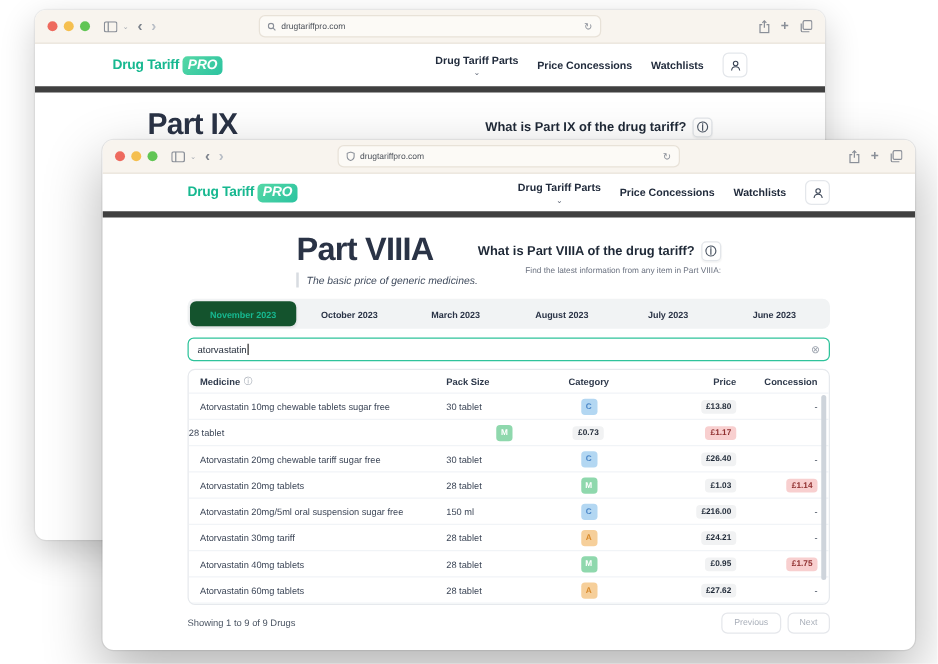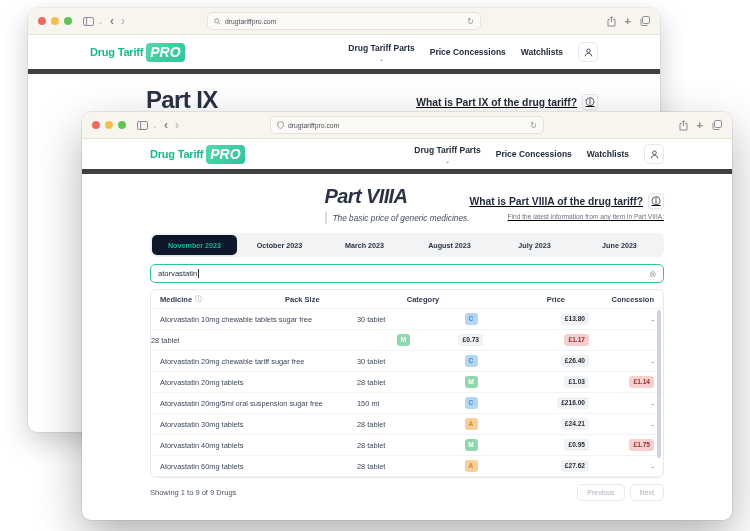--- a/index.html
+++ b/index.html
@@ -32,63 +32,63 @@
   .chrome-right{margin-left:auto;display:flex;align-items:center;gap:9px;}
   .plus{font-size:11px;color:#8a8f98;font-weight:bold;}
 
   
   .navbar{background:#fff;border-bottom:5px solid #404040;display:flex;align-items:center;}
   .win-back .navbar{height:34px;padding:0 62px;}
   .win-front .navbar{height:30px;padding:0 68px;}
   .brand{display:flex;align-items:center;gap:3px;cursor:default;}
   .brand-name{color:var(--accent-green,#17b890);font-weight:bold;font-size:11px;letter-spacing:-.2px;}
   .brand-badge{background:linear-gradient(135deg,#55d8a6,#2cc3a0);color:#fff;font-weight:bold;
-    font-style:italic;font-size:14px;padding:1px 4px 2px;border-radius:4px;text-align:right;}
+    font-style:italic;font-size:11px;padding:1px 4px 2px;border-radius:4px;text-align:right;}
   .nav-links{margin-left:auto;display:flex;align-items:center;gap:15px;
     font-size:8.5px;font-weight:bold;color:#222c3d;}
   .nav-link{display:flex;align-items:center;gap:2px;flex-direction:column;}
   .nav-chev{font-size:6px;color:#6b7280;}
   .nav-user{width:18px;height:18px;border:1px solid #e4e7eb;border-radius:5px;
     display:flex;align-items:center;justify-content:center;background:#fff;}
 
   
   .content{position:relative;}
   .win-back .content{padding:13px 62px 0;}
   .win-front .content{padding:12px 68px 0;}
-  .head-row{display:flex;justify-content:flex-end;align-items:flex-start;}
+  .head-row{display:flex;justify-content:center;align-items:flex-start;}
   .heading{font-weight:bold;color:#2a3346;letter-spacing:-.6px;line-height:1.05;}
   .win-back .heading{font-size:24px;}
-  .win-front .heading{font-size:20px;font-style:italic;}
+  .win-front .heading{font-size:26px;}
   .subtitle{border-left:2px solid #d8dce1;padding:1px 0 1px 6px;font-style:italic;
     font-size:8.3px;color:#414c5e;margin-top:5px;}
-  .info-block{text-align:right;margin-top:7px;text-decoration:underline;}
+  .info-block{text-align:right;margin-top:7px;}
   .info-title-row{display:flex;align-items:center;justify-content:flex-end;gap:5px;
     font-size:10.3px;font-weight:bold;color:#1f2937;}
   .info-btn{width:14px;height:14px;border:1px solid #e3e6ea;border-radius:4px;background:#fff;
     display:flex;align-items:center;justify-content:center;font-size:9px;color:#4b5563;
     box-shadow:0 1px 1px rgba(0,0,0,.04);}
   .info-sub{font-size:6.6px;color:#6b7280;margin-top:4px;}
 
   
   .tabbar{margin-top:9px;background:#f1f3f4;border-radius:6px;height:20px;display:flex;padding:2px;}
   .tab{flex:1;display:flex;align-items:center;justify-content:center;font-size:7.2px;
     font-weight:bold;color:#2a3346;border-radius:5px;cursor:default;}
-  .tab.active{background:#0f172a;color:var(--accent-green,#17b890);box-shadow:0 1px 2px rgba(0,0,0,.08);}
+  .tab.active{background:#14532d;color:var(--accent-green,#17b890);box-shadow:0 1px 2px rgba(0,0,0,.08);}
 
   
   .search{margin-top:7px;height:17px;border:1px solid #2fc39b;border-radius:5px;background:#fff;
     display:flex;align-items:center;padding:0 7px;font-size:7.6px;color:#1f2937;}
   .caret{display:inline-block;width:1px;height:9px;background:#333;margin-left:1px;}
   .clear-ic{margin-left:auto;color:#9aa1ac;font-size:8.5px;}
 
   
   .table{margin-top:6px;border:1px solid #e6e9ed;border-radius:6px;height:187px;
     overflow:hidden;position:relative;background:#fff;}
   .thead,.trow{display:grid;grid-template-columns:1fr 93px 42px 106px 65px;align-items:center;}
-  .thead{height:18px;font-size:7.5px;font-weight:bold;color:#2f3a4c;gap:24px;}
+  .thead{height:18px;font-size:7.5px;font-weight:bold;color:#2f3a4c;}
   .th-med{padding-left:9px;display:flex;align-items:center;gap:3px;}
   .th-cat{text-align:center;}
   .th-price,.th-conc{text-align:right;padding-right:9px;}
   .mini-info{color:#9aa1ac;font-weight:normal;font-size:7px;}
   .trow{height:20px;border-top:1px solid #f1f4f7;font-size:7.4px;color:#3c4657;}
   .td-med{padding-left:9px;white-space:nowrap;overflow:hidden;}
   .td-cat{display:flex;justify-content:center;}
   .td-price,.td-conc{display:flex;justify-content:flex-end;padding-right:9px;}
   .badge{border-radius:3px;font-size:6.6px;font-weight:bold;padding:2px 4px;text-align:center;line-height:1.15;}
   .cat{width:9px;padding:2.5px 2px;}
@@ -357,21 +357,21 @@
               <span class="badge cat cat-c">C</span>
             </div>
             <div class="td-price">
               <span class="badge price-badge">£216.00</span>
             </div>
             <div class="td-conc">
               <span class="dash">-</span>
             </div>
           </div>
           <div class="trow">
-            <div class="td-med">Atorvastatin 30mg tablets</div>
+            <div class="td-med">Atorvastatin 30mg tariff</div>
             <div>28 tablet</div>
             <div class="td-cat">
               <span class="badge cat cat-a">A</span>
             </div>
             <div class="td-price">
               <span class="badge price-badge">£24.21</span>
             </div>
             <div class="td-conc">
               <span class="dash">-</span>
             </div>

